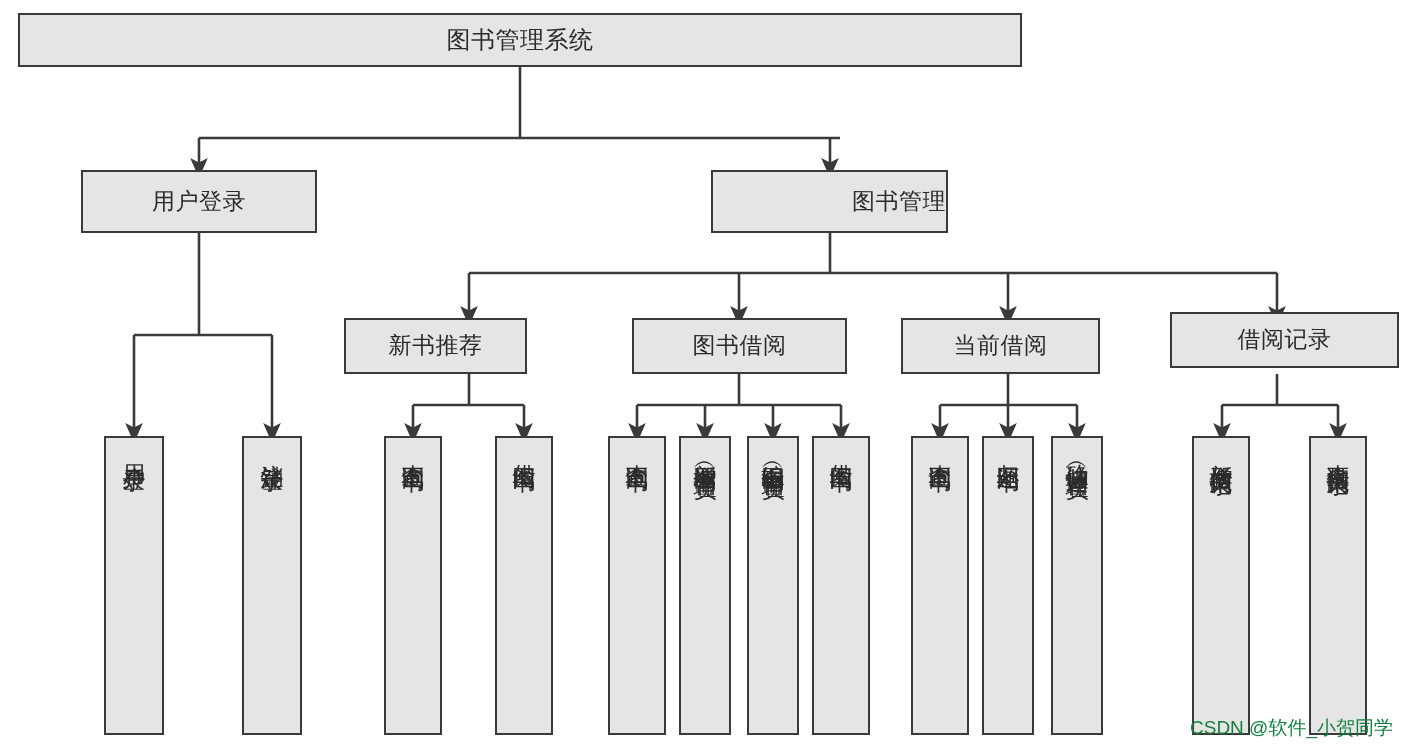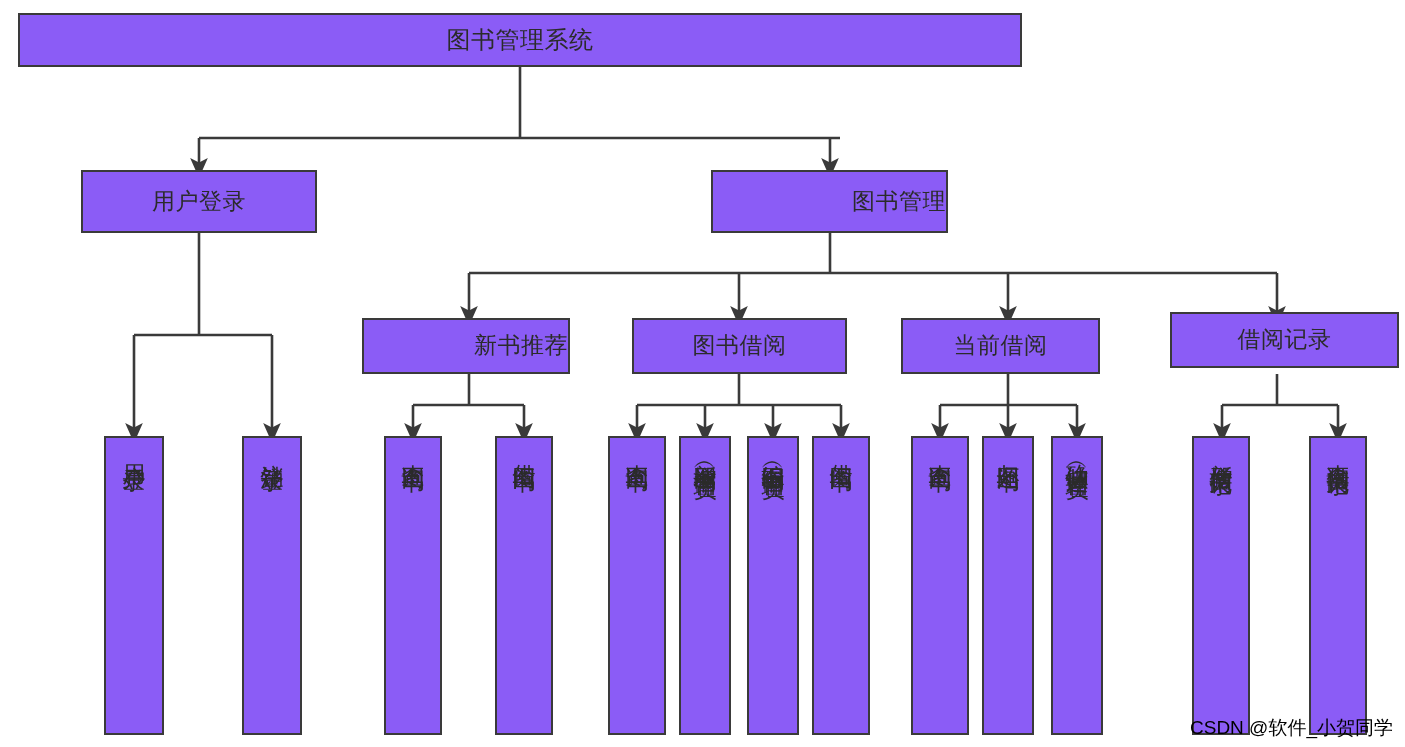--- a/index.html
+++ b/index.html
@@ -22,21 +22,21 @@
     position: absolute;
     left: 0;
     top: 0;
     width: 1405px;
     height: 747px;
     display: block;
   }
   .node-box {
     position: absolute;
     box-sizing: border-box;
-    background: #8b5cf6;
+    background: #e5e5e5;
     border: 2.5px solid #3a3a3a;
     display: flex;
     align-items: center;
     justify-content: center;
     overflow: hidden;
   }
   .node-label {
     color: #2b2b2b;
     font-family: "Liberation Sans", "DejaVu Sans", sans-serif;
     line-height: 1.12;
@@ -54,21 +54,21 @@
   .lvl-leaf .node-label {
     font-size: 23px;
     writing-mode: vertical-rl;
     text-orientation: upright;
     line-height: 1.0;
     letter-spacing: 2px;
     white-space: nowrap;
   }
   .watermark {
     position: absolute;
-    color: #000000;
+    color: #15803d;
     font-size: 19px;
     font-family: "Liberation Sans", "DejaVu Sans", sans-serif;
     white-space: nowrap;
     user-select: none;
     pointer-events: none;
   }
 </style>
 </head>
 <body>
 
@@ -130,21 +130,21 @@
   </div>
 
   <div class="node-box lvl-1" style="left:81px; top:170px; width:236px; height:63px;">
     <span class="node-label">用户登录</span>
   </div>
 
   <div class="node-box lvl-1" style="left:711px; top:170px; width:237px; height:63px;justify-content:flex-end;">
     <span class="node-label">图书管理</span>
   </div>
 
-  <div class="node-box lvl-2" style="left:362px; top:318px; width:208px; height:56px;justify-content:flex-end;">
+  <div class="node-box lvl-2" style="left:344px; top:318px; width:183px; height:56px;">
     <span class="node-label">新书推荐</span>
   </div>
 
   <div class="node-box lvl-2" style="left:632px; top:318px; width:215px; height:56px;">
     <span class="node-label">图书借阅</span>
   </div>
 
   <div class="node-box lvl-2" style="left:901px; top:318px; width:199px; height:56px;">
     <span class="node-label">当前借阅</span>
   </div>

